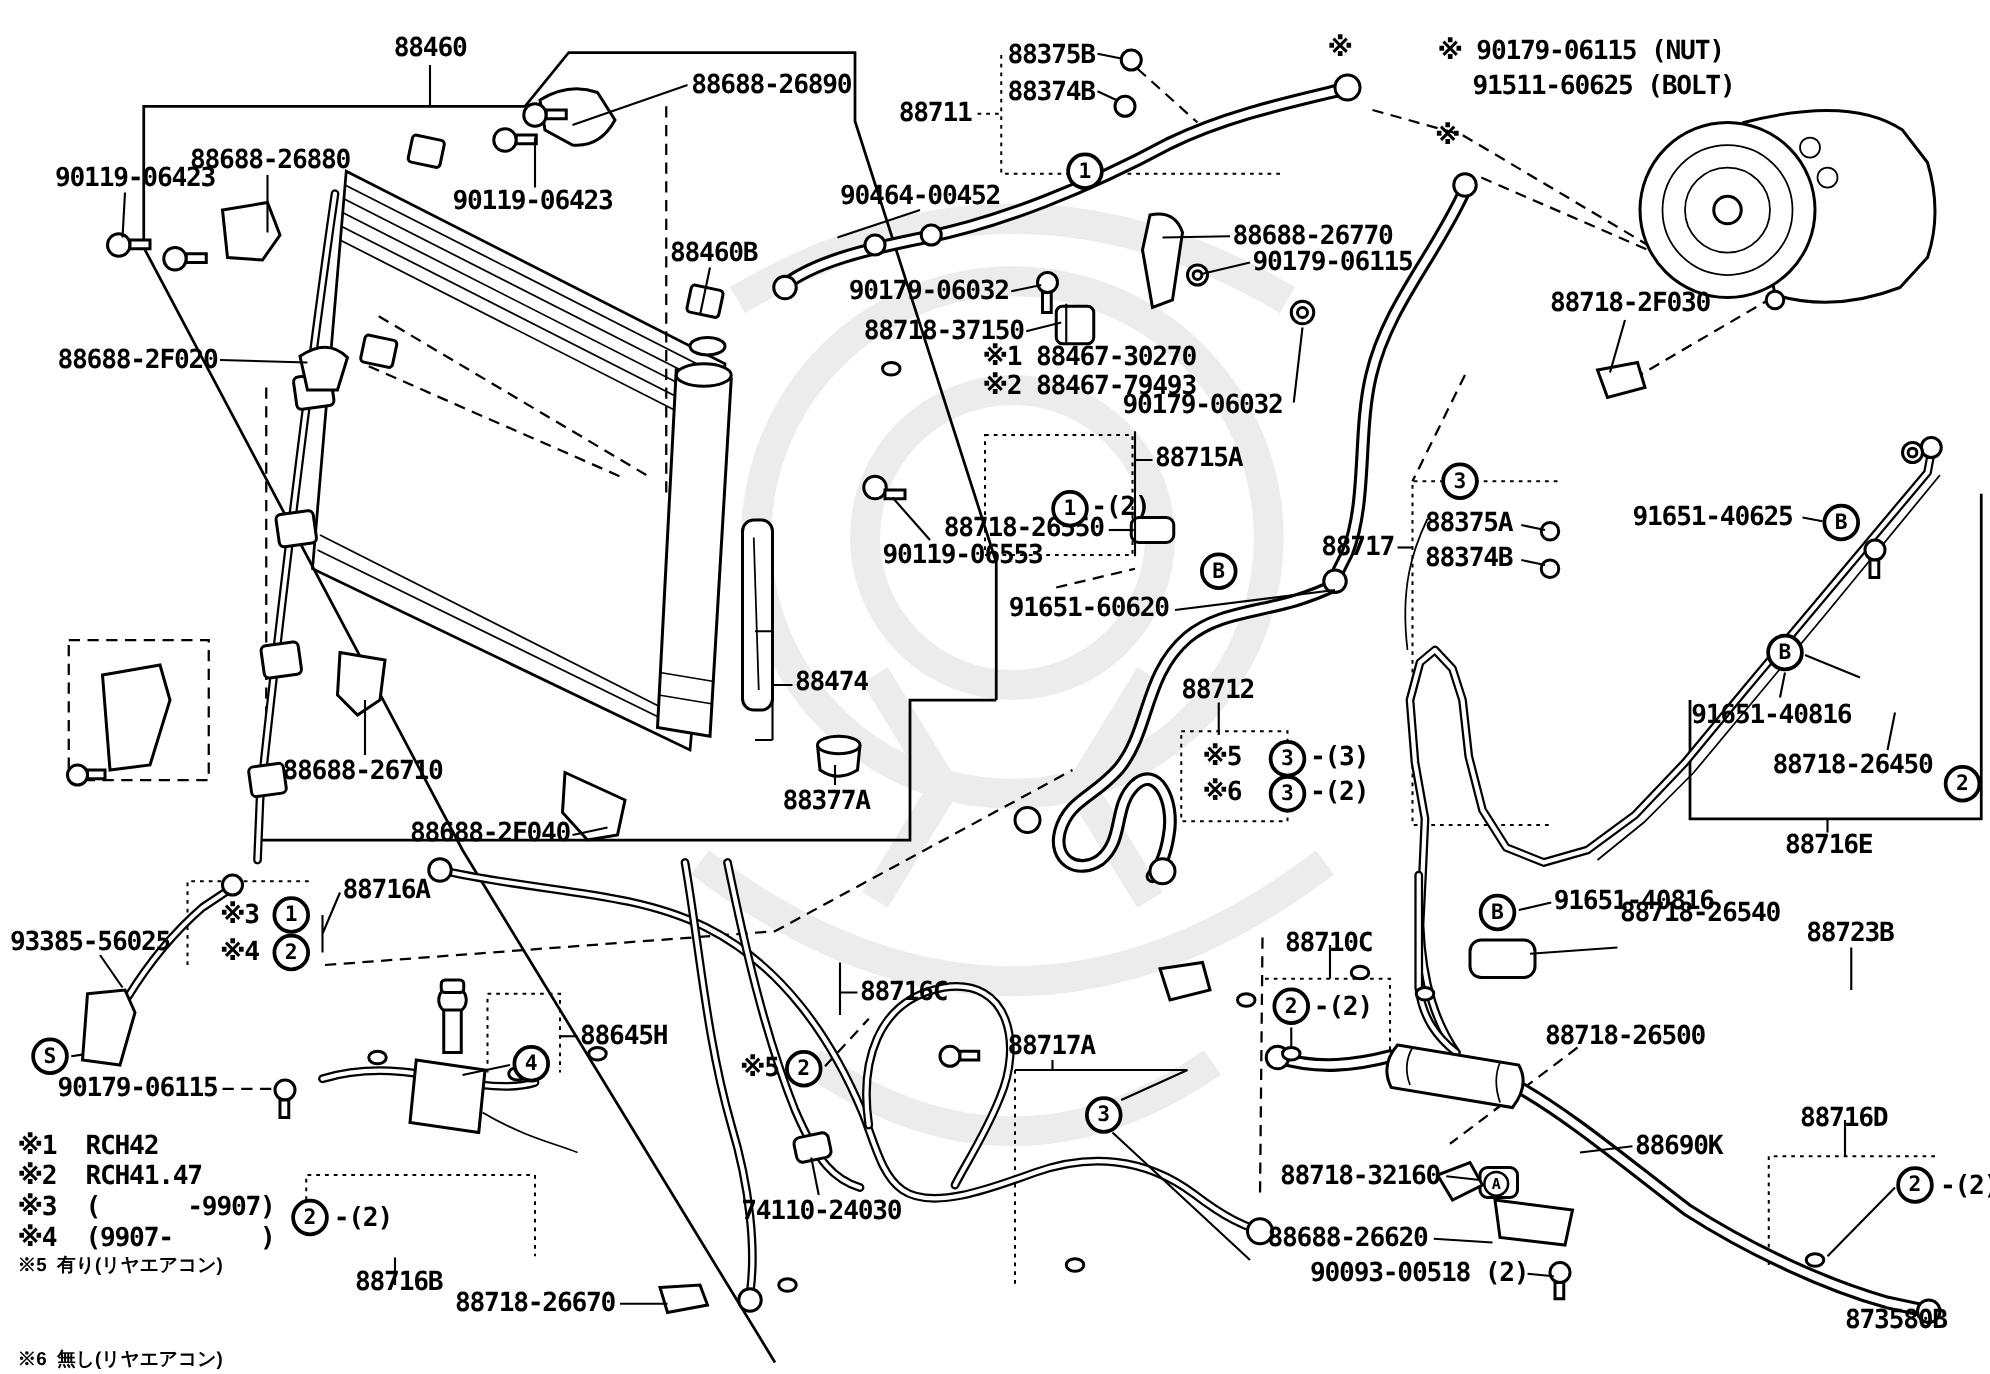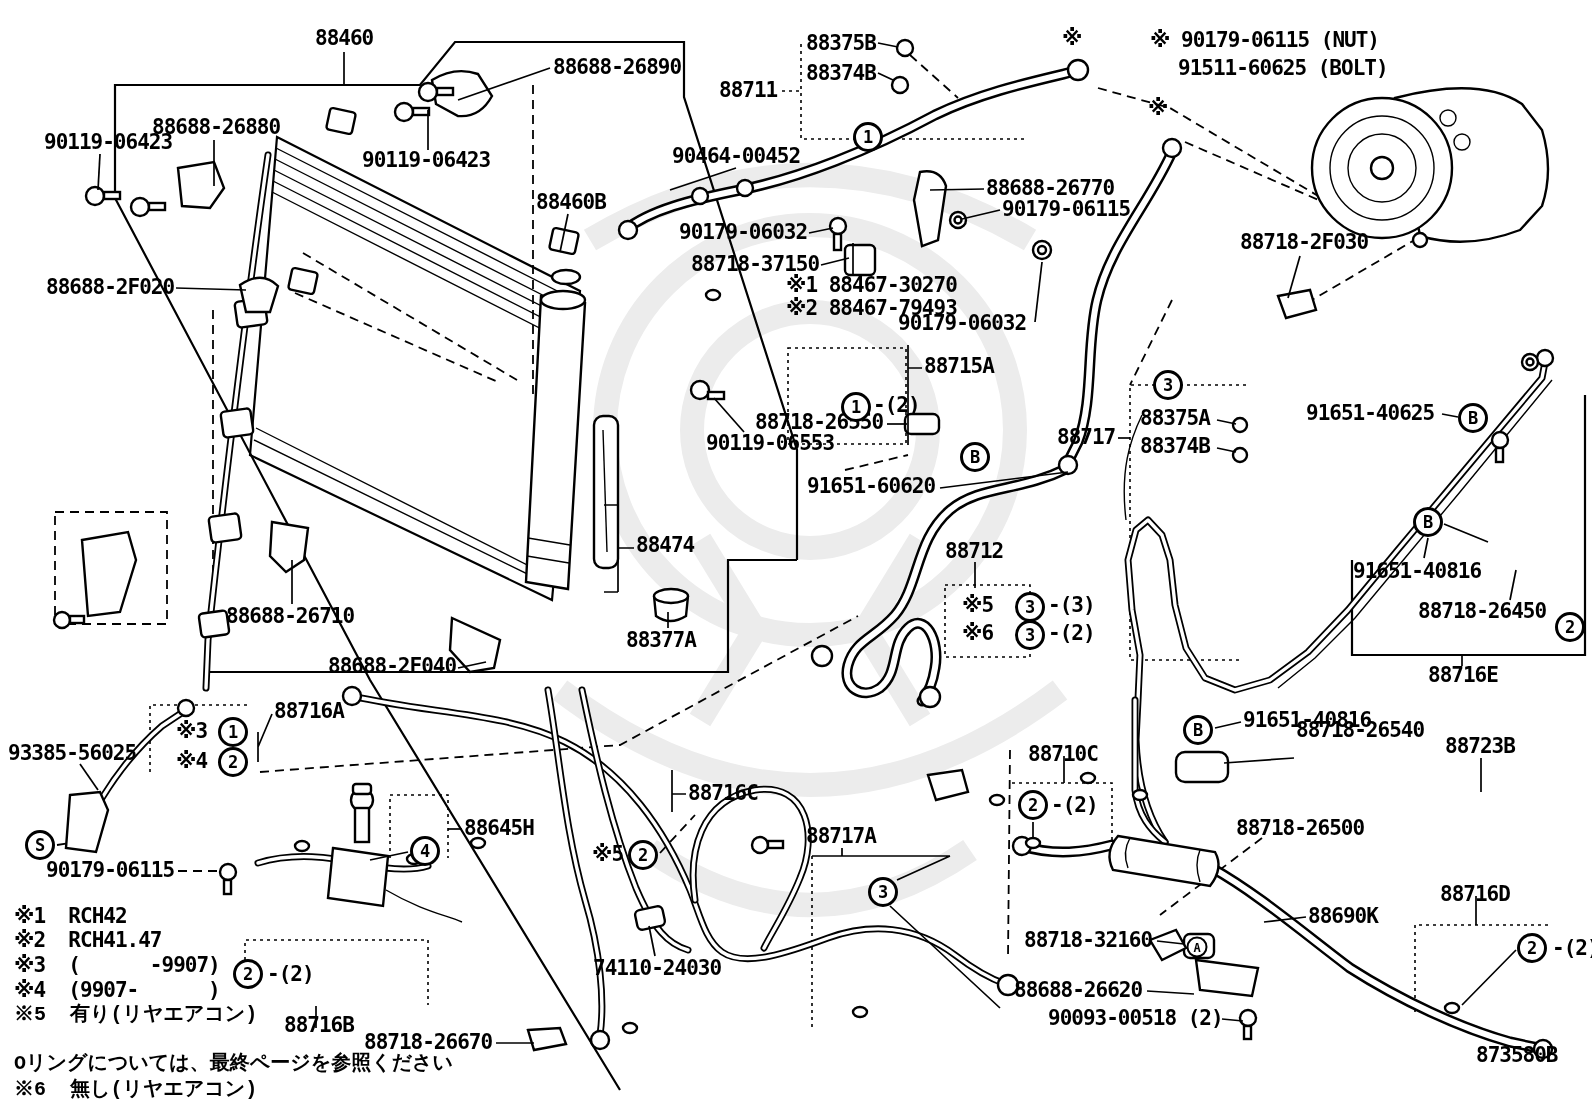--- a/index.html
+++ b/index.html
@@ -1,20 +1,20 @@
 <!DOCTYPE html>
 <html><head>
 <meta charset="utf-8">
 <style>
   html,body{margin:0;padding:0;background:#fff;}
   .stage{position:relative;width:1592px;height:1099px;background:#fff;overflow:hidden;
          font-family:"DejaVu Sans Mono","DejaVu Sans",sans-serif;color:#000;}
   .art{position:absolute;left:0;top:0;}
   .lbl{position:absolute;font-weight:bold;font-size:21px;line-height:1;letter-spacing:-1px;white-space:pre;}
-  .jp{font-family:Liberation Mono, monospace;font-size:20px;letter-spacing:0;}
+  .jp{font-family:Liberation Sans, sans-serif;font-size:15px;letter-spacing:0;}
   .marker{position:absolute;width:30px;height:30px;border:3px solid #000;border-radius:50%;background:#fff;
           display:flex;align-items:center;justify-content:center;font-weight:bold;font-size:17px;
           transform:translate(-50%,-50%);box-sizing:border-box;}
   .marker.sm{width:21px;height:21px;border-width:2px;font-size:12px;}
   .badge{position:absolute;left:1400px;top:792px;width:174px;height:88px;border:3px solid #000;
          border-radius:14px;padding:3px;box-sizing:border-box;background:#fff;}
   .badge-inner{border:2px solid #000;border-radius:8px;width:100%;height:100%;box-sizing:border-box;
          display:flex;flex-direction:column;overflow:hidden;}
   .b-top{height:15px;display:flex;gap:4px;margin:2px 4px 0 4px;}
   .b-top div{background:#000;border-radius:2px;}
@@ -378,21 +378,20 @@
   <div class="lbl" style="left:176px;top:721px">※3</div>
   <div class="lbl" style="left:176px;top:751px">※4</div>
   <div class="lbl" style="left:8px;top:743px">93385-56025</div>
   <div class="lbl" style="left:46px;top:860px">90179-06115</div>
   <div class="lbl" style="left:14px;top:906px">※1  RCH42</div>
   <div class="lbl" style="left:14px;top:930px">※2  RCH41.47</div>
   <div class="lbl" style="left:14px;top:955px">※3  (      -9907)</div>
   <div class="lbl" style="left:14px;top:980px">※4  (9907-      )</div>
   <div class="lbl jp" style="left:14px;top:1005px">※5  有り(リヤエアコン)</div>
   <div class="lbl jp" style="left:14px;top:1080px">※6  無し(リヤエアコン)</div>
-  <div class="lbl jp" style="left:14px;top:1054px">Oリングについては、最終ページを参照ください</div>
   <div class="lbl" style="left:267px;top:964px">-(2)</div>
   <div class="lbl" style="left:284px;top:1015px">88716B</div>
   <div class="lbl" style="left:364px;top:1032px">88718-26670</div>
   <div class="lbl" style="left:464px;top:818px">88645H</div>
   <div class="lbl" style="left:592px;top:844px">※5</div>
   <div class="lbl" style="left:593px;top:958px">74110-24030</div>
   <div class="lbl" style="left:688px;top:783px">88716C</div>
   <div class="lbl" style="left:806px;top:826px">88717A</div>
   <div class="lbl" style="left:1028px;top:744px">88710C</div>
   <div class="lbl" style="left:1051px;top:795px">-(2)</div>

